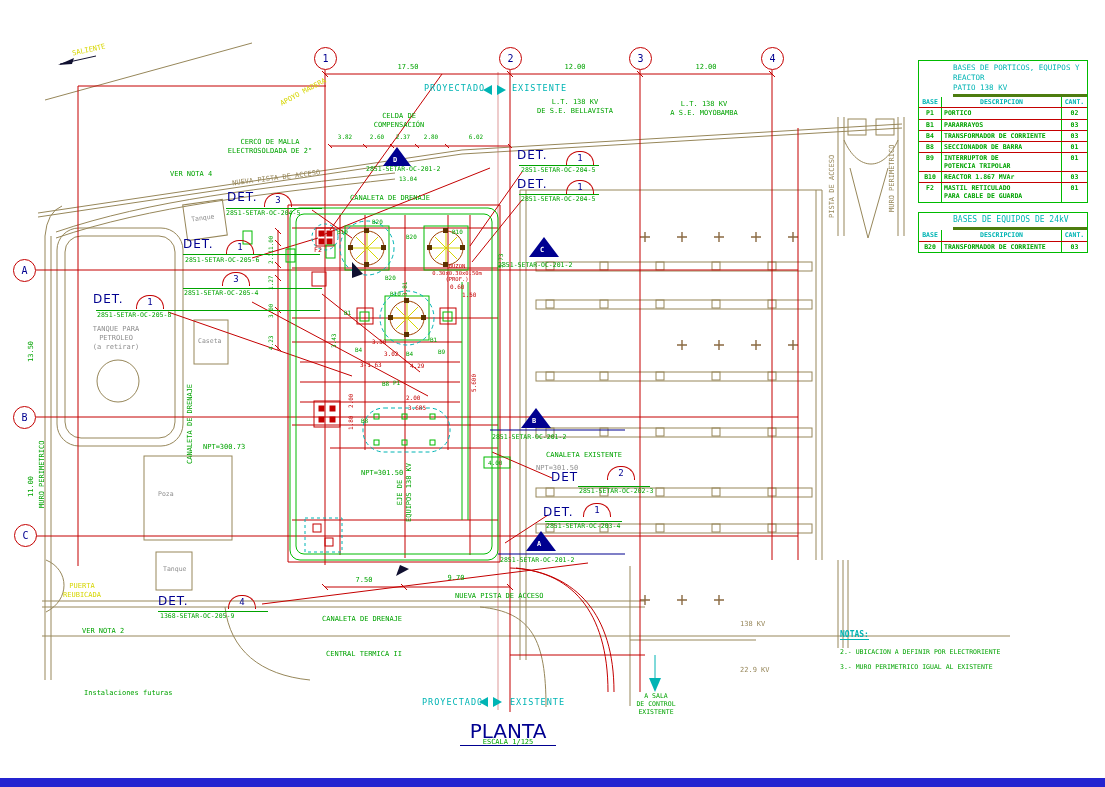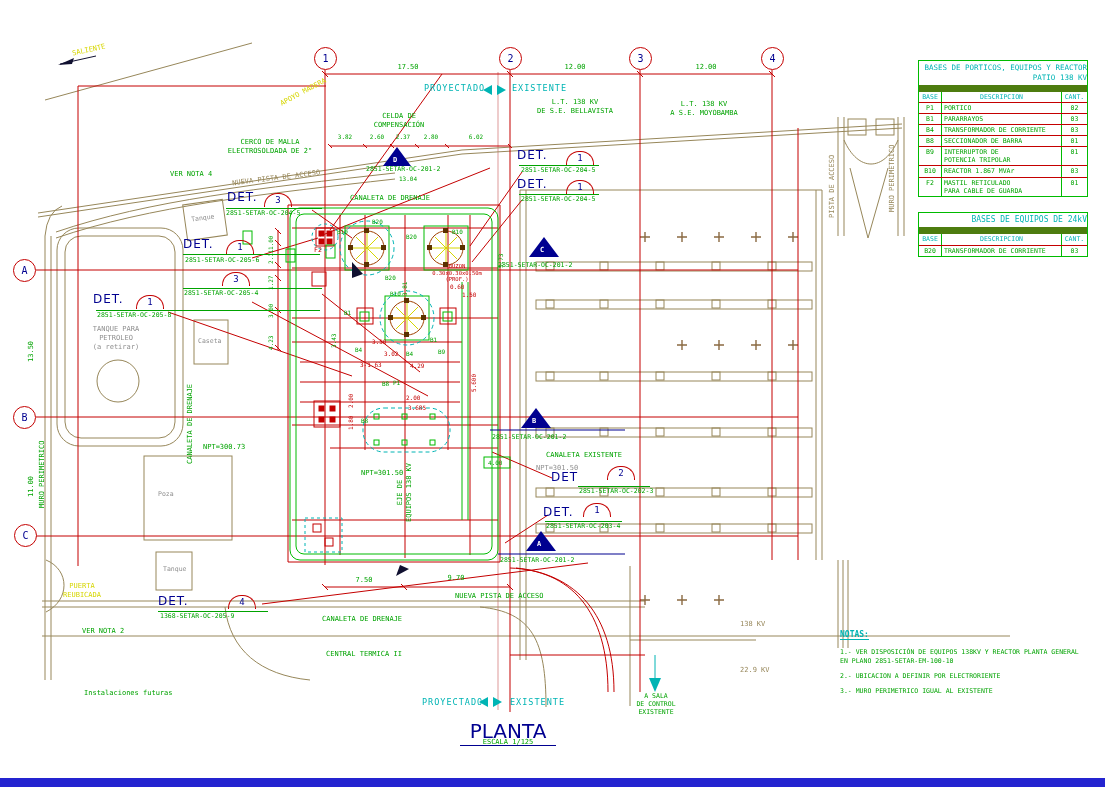--- a/index.html
+++ b/index.html
@@ -13,23 +13,23 @@
   .s6{font-size:6px}.s65{font-size:6.5px}.s8{font-size:8px}.s85{font-size:8.5px}
   .det{font-family:"DejaVu Sans",sans-serif;font-size:12px;color:#000090;letter-spacing:1px;}
   .v{transform:rotate(-90deg);transform-origin:0 0;white-space:pre;}
   .bub{position:absolute;width:21px;height:21px;border:1px solid #c40000;border-radius:50%;
        color:#000090;font-size:10px;display:flex;align-items:center;justify-content:center;background:#fff;}
   .arc{position:absolute;width:26px;height:13px;border:1px solid #c40000;border-bottom:none;
        border-radius:13px 13px 0 0;color:#000090;font-size:9px;text-align:center;line-height:13px;}
   .tl{position:absolute;height:1px;background:#00a300;}
   .mkl{position:absolute;color:#ffffff;font-size:7px;font-weight:bold;}
   .tbl{position:absolute;border:1px solid #00bb00;background:#fff;}
-  .tbl .title{color:#00b4b4;font-size:7.5px;text-align:right;white-space:pre-line;
-       padding:2px 0;border-bottom:7px solid #4d7c0f;line-height:1.3;}
-  .trow{display:grid;grid-template-columns:22px 1fr 26px;}
+  .tbl .title{color:#00b4b4;font-size:7.5px;text-align:left;white-space:pre-line;
+       padding:2px 0;border-bottom:3px solid #4d7c0f;line-height:1.3;margin-left:34px;}
+  .trow{display:grid;grid-template-columns:22px 1fr 26px;font-weight:bold;}
   .trow>div{padding:1px 2px;font-size:6.5px;color:#00a300;white-space:pre-line;line-height:1.25;}
   .trow>div+div{border-left:1px solid #00bb00;}
   .trow+.trow{border-top:1px solid #c40000;}
   .thead>div{color:#00b4b4;text-align:center;}
   .cell-c{text-align:center;}
   .notas-item{font-size:6.5px;color:#00a300;white-space:pre-line;margin-bottom:6px;line-height:1.4;}
   #bluebar{position:absolute;left:0;top:778px;width:1105px;height:9px;background:#2424d0;}
 </style>
 </head>
 <body>
@@ -458,20 +458,18 @@
     </div>
     <div class="trow">
       <div class="cell-c">B20</div>
       <div>TRANSFORMADOR DE CORRIENTE</div>
       <div class="cell-c">03</div>
     </div>
   </div>
 
   <div style="position:absolute;left:840px;top:622px;width:256px">
     <div class="c s8" style="display:inline-block;border-bottom:1px solid #00b4b4;margin-bottom:8px;font-weight:bold">NOTAS:</div>
-    <div class="notas-item">1.-  VER DISPOSICIÓN DE EQUIPOS 138KV Y REACTOR PLANTA GENERAL
-       EN PLANO 2851-SETAR-EM-100-10</div>
     <div class="notas-item">2.-  UBICACION A DEFINIR POR ELECTRORIENTE</div>
     <div class="notas-item">3.-  MURO PERIMETRICO IGUAL AL EXISTENTE</div>
   </div>
 
   <div id="bluebar"></div>
 </div>
 
 </body></html>

